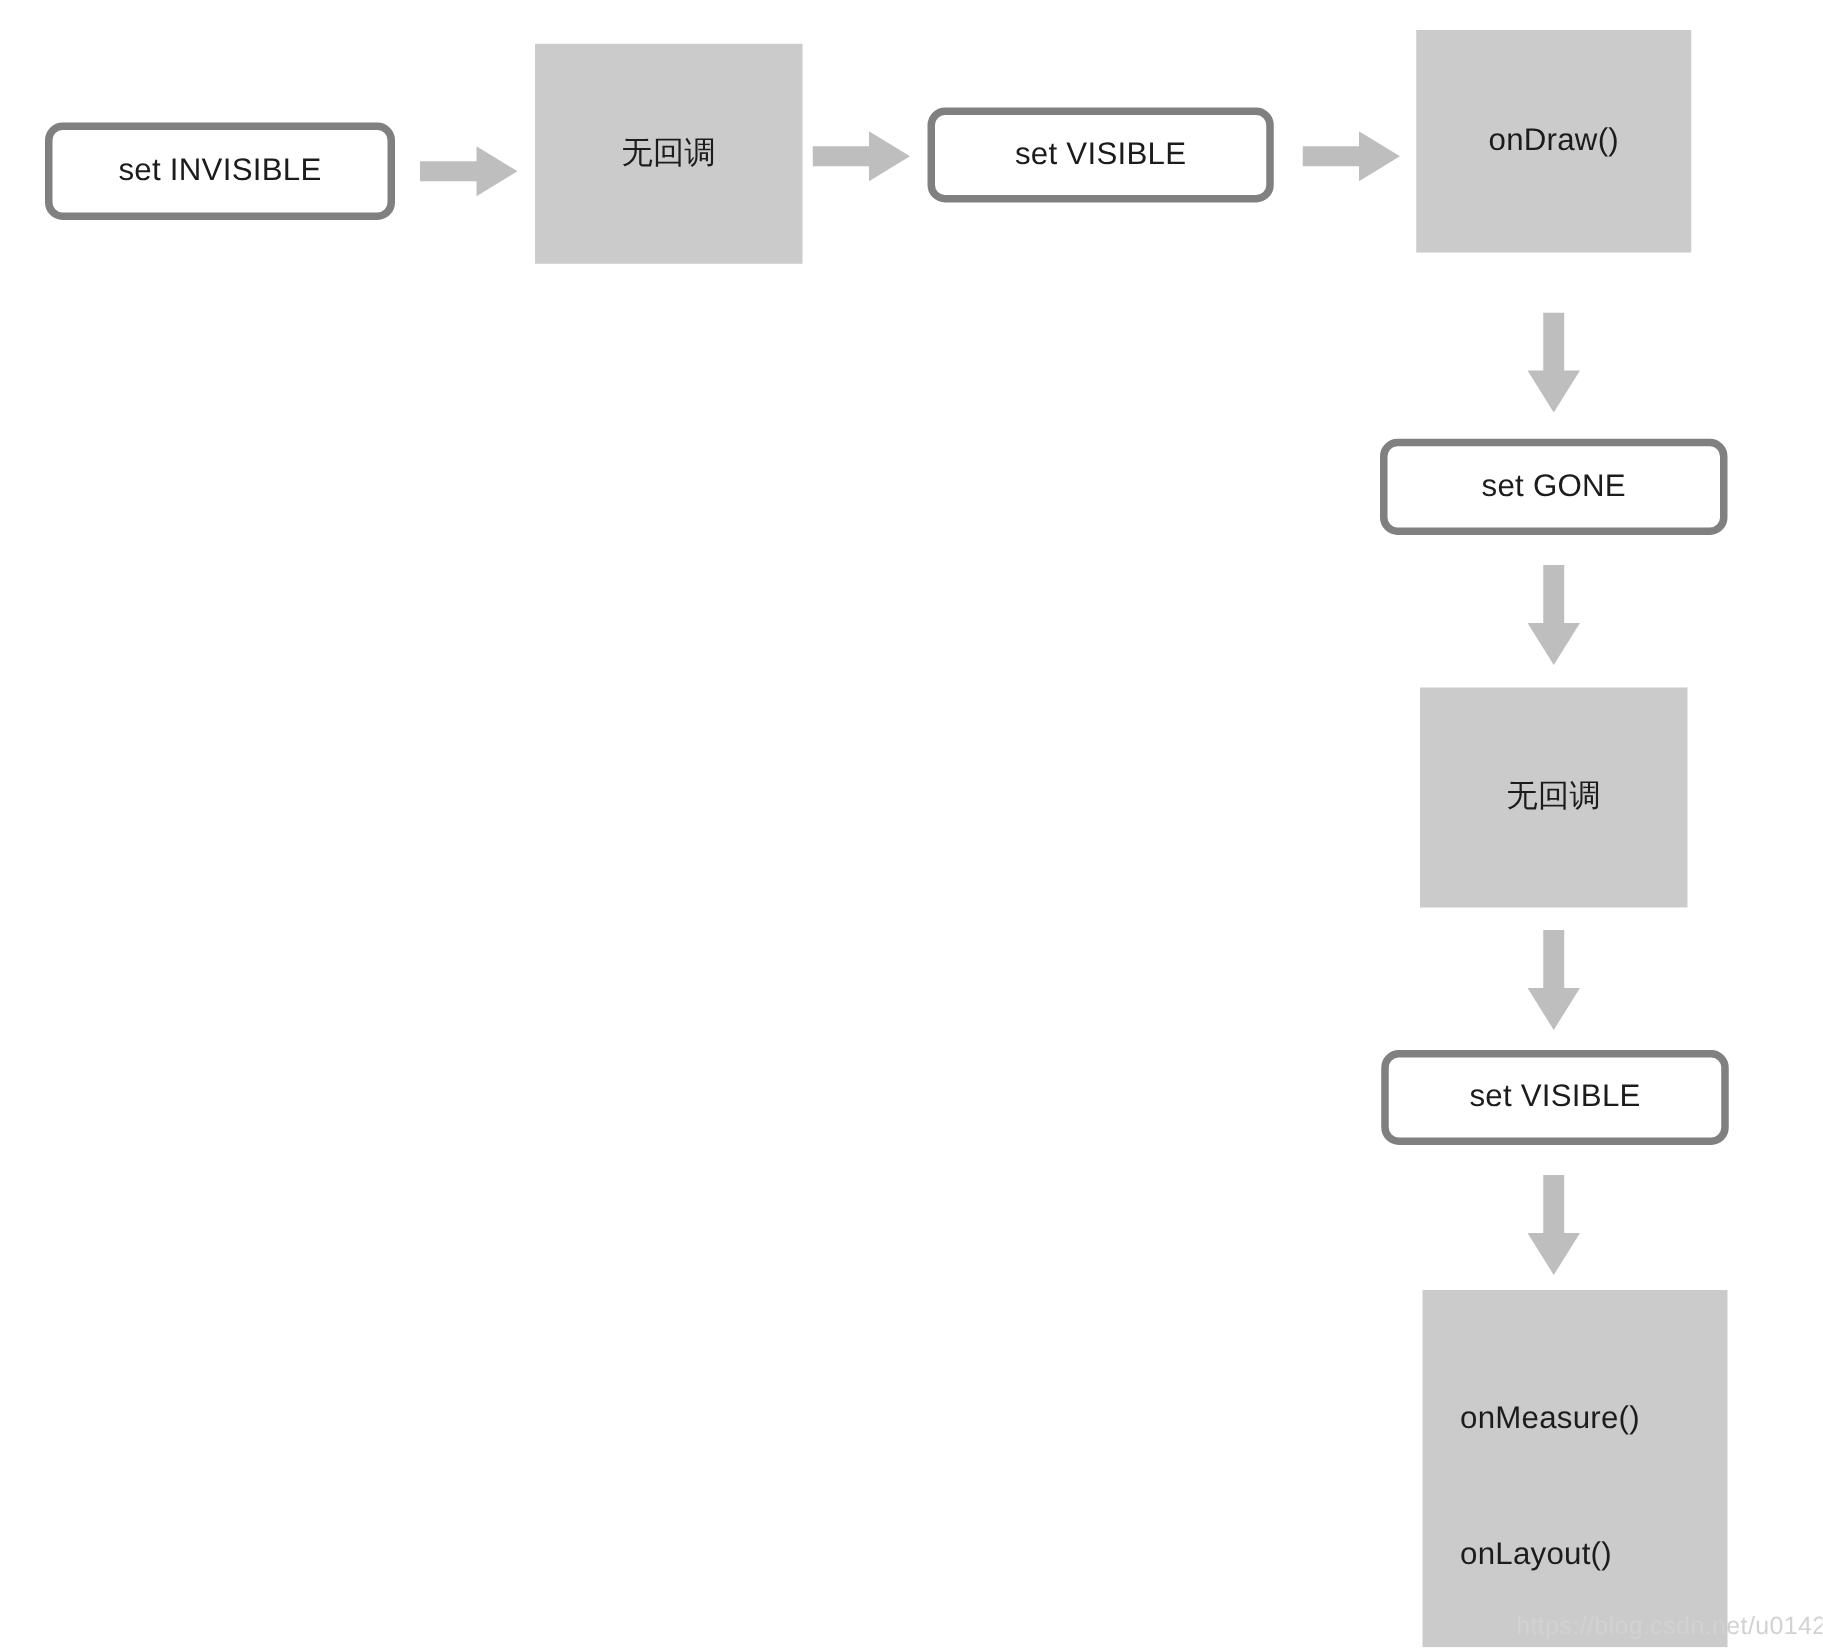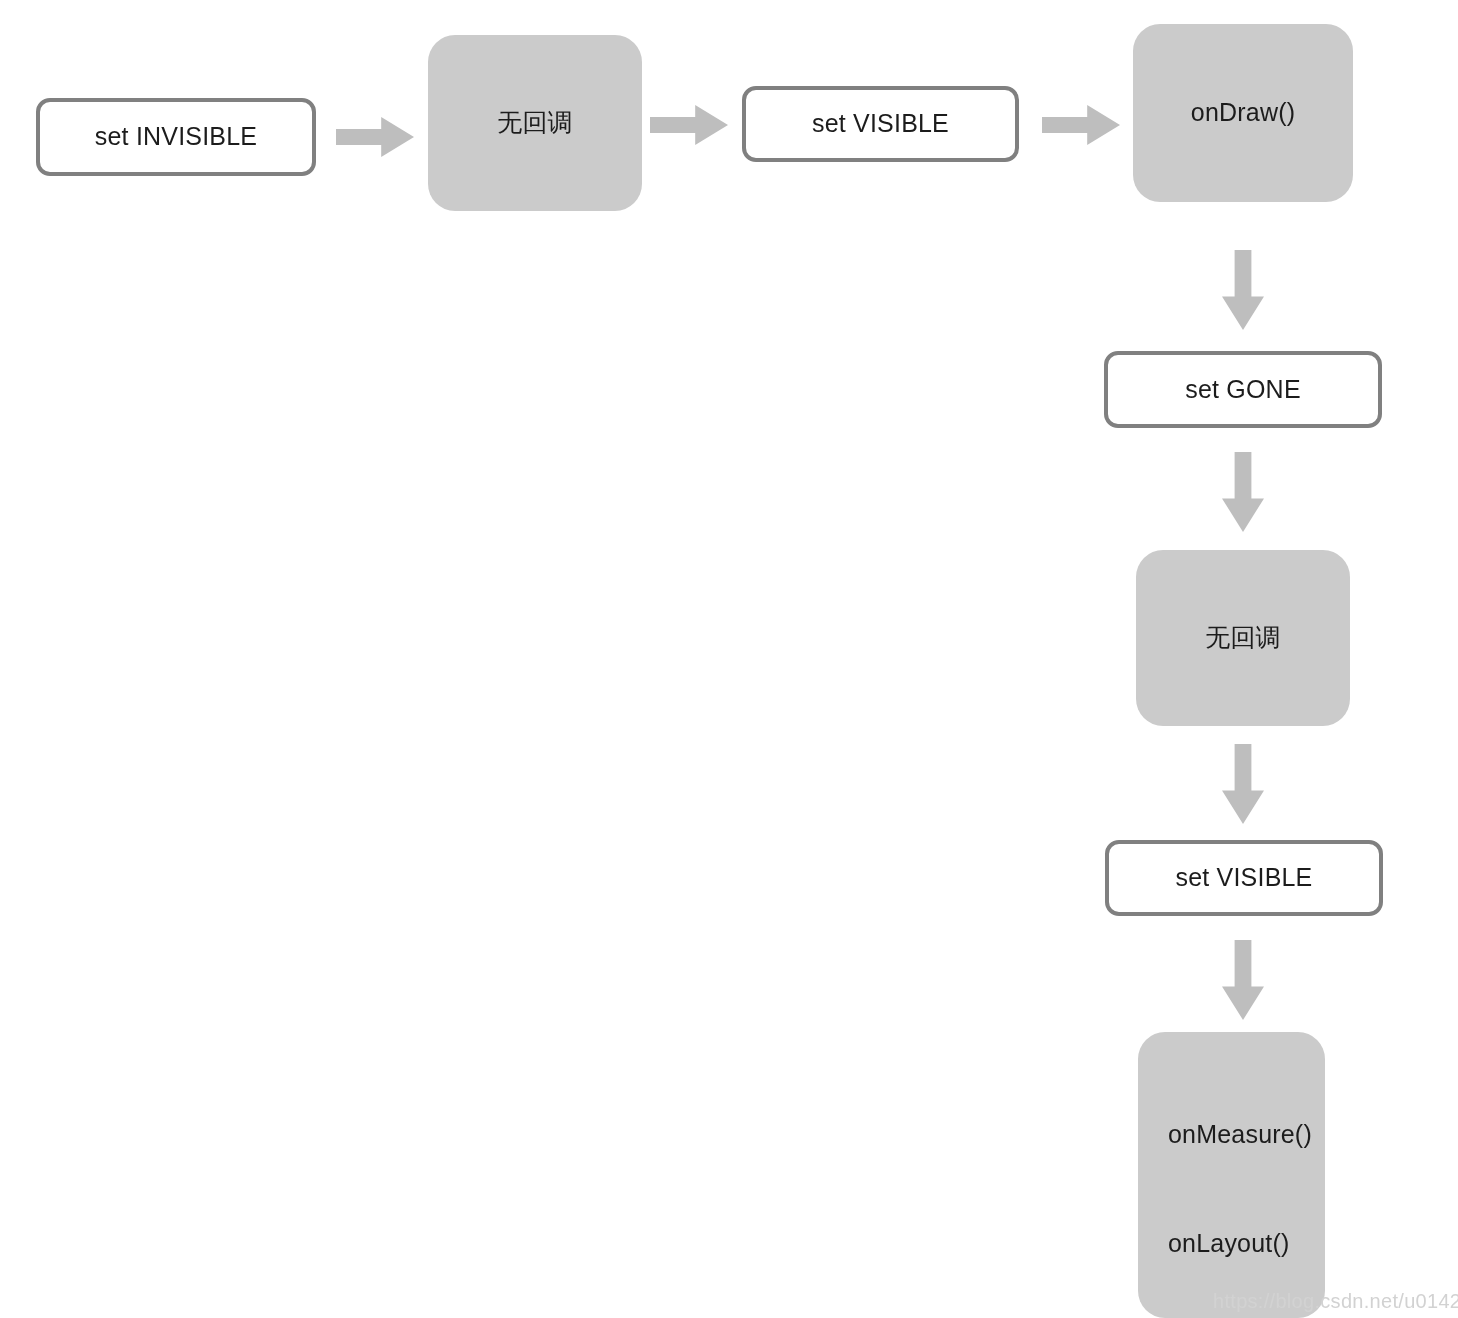--- a/index.html
+++ b/index.html
@@ -23,25 +23,24 @@
     position: absolute;
     box-sizing: border-box;
     display: flex;
     align-items: center;
     justify-content: center;
     color: #1c1c1c;
     font-size: 25px;
     letter-spacing: 0.2px;
     line-height: 1.25;
     white-space: pre-line;
-    border-radius: 27px;
   }
   .node.rounded {
     background: #ffffff;
-    border: 4px solid #7f1d1d;
+    border: 6px solid #7f1d1d;
     border-radius: 14px;
   }
   .node.filled {
     background: #cbcbcb;
     border: none;
   }
   .node.multiline {
     display: block;
     padding: 56px 0 0 30px;
     text-align: left;
@@ -95,21 +94,21 @@
   </div>
 
   <div class="node filled" style="left: 1136px; top: 550px; width: 214px; height: 176px; background: rgb(203, 203, 203); color: rgb(28, 28, 28);">
     <span>无回调</span>
   </div>
 
   <div class="node rounded" style="left: 1105px; top: 840px; width: 278px; height: 76px; background: rgb(255, 255, 255); border-color: rgb(128, 128, 128); color: rgb(28, 28, 28);">
     <span>set VISIBLE</span>
   </div>
 
-  <div class="node filled multiline" style="left: 1138px; top: 1032px; width: 187px; height: 286px; background: rgb(203, 203, 203); color: rgb(28, 28, 28);">
+  <div class="node filled multiline" style="left: 1138px; top: 1032px; width: 244px; height: 286px; background: rgb(203, 203, 203); color: rgb(28, 28, 28);">
     <span class="line">onMeasure()</span>
     <span class="line">onLayout()</span>
     
   </div>
 
   <div class="arrow" style="left: 336px; top: 117px;">
       <svg width="78" height="40" viewBox="0 0 78 40">
         <polygon points="0.0,12.0 45.2,12.0 45.2,0.0 78.0,20.0 45.2,40.0 45.2,28.0 0.0,28.0" fill="#bebebe"></polygon>
       </svg>
     </div>

